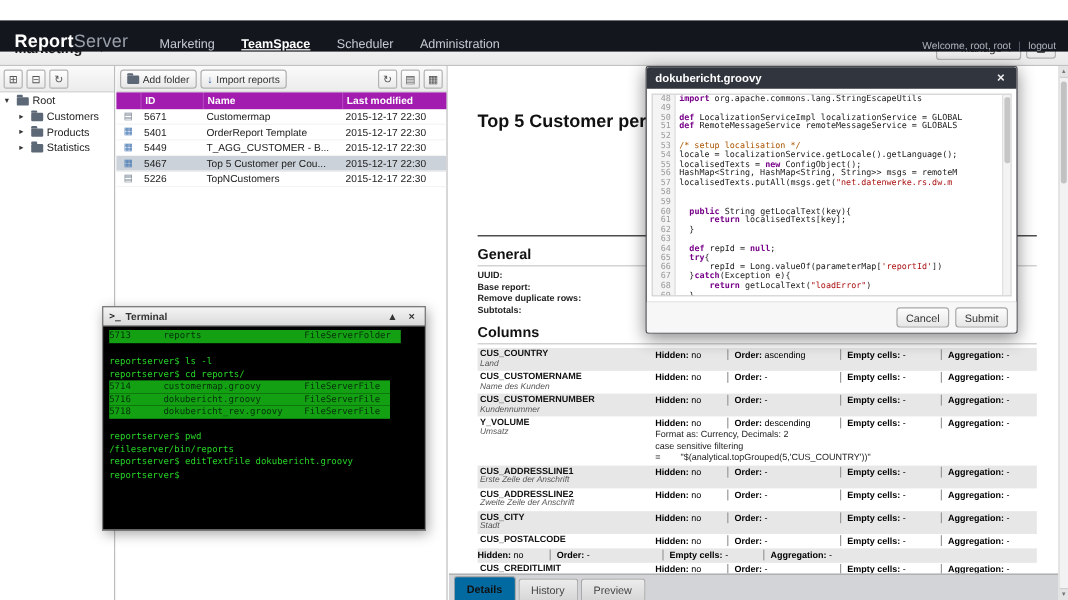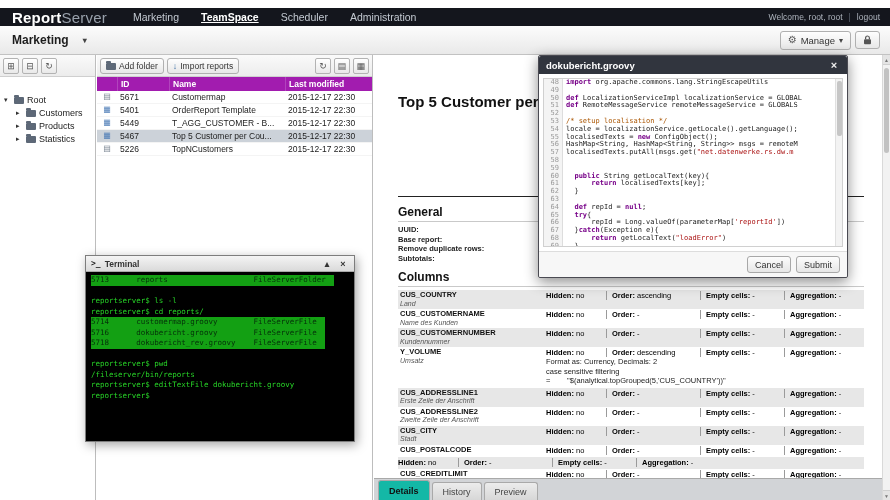--- a/index.html
+++ b/index.html
@@ -1,21 +1,21 @@
 <!DOCTYPE html>
 <html><head>
 <meta charset="utf-8">
 <style>
   *{margin:0;padding:0;box-sizing:border-box;}
   html,body{width:890px;height:500px;}
   body{font-family:"Liberation Sans",sans-serif;background:#fff;overflow:hidden;}
   .app{position:relative;width:890px;height:500px;background:#fff;overflow:hidden;}
 
   
-  .topnav{position:absolute;left:0;top:8px;width:100%;height:18px;background:#14161d;display:flex;align-items:center;z-index:10;}
+  .topnav{position:absolute;left:0;top:17px;width:100%;height:26px;background:#14161d;display:flex;align-items:flex-end;z-index:10;}
   .brand{margin-left:12px;font-size:15px;font-weight:bold;color:#fff;letter-spacing:.2px;cursor:pointer;}
   .brand .light{font-weight:normal;color:#98a0ab;}
   .topmenu{display:flex;margin-left:26px;gap:22px;font-size:10.5px;}
   .topmenu .item{color:#c3c9d1;cursor:pointer;white-space:nowrap;}
   .topmenu .item.active{color:#fff;font-weight:bold;text-decoration:underline;}
   .topnav-right{margin-left:auto;margin-right:10px;font-size:8.5px;color:#aeb4bd;display:flex;gap:6px;align-items:center;}
   .topnav-right .lnk{cursor:pointer;}
   .sep{color:#5c6470;}
 
   
@@ -26,21 +26,21 @@
   .btn{display:inline-flex;align-items:center;gap:4px;background:linear-gradient(#fefefe,#e7e7e7);border:1px solid #b0b0b0;border-radius:3px;font-size:9.5px;color:#333;padding:3px 7px;cursor:pointer;white-space:nowrap;}
   .btn .bicon{font-size:10px;line-height:10px;color:#555;}
 
   
   .mini-toolbar{height:22px;background:linear-gradient(#fafafa,#ececec);border-bottom:1px solid #cfcfcf;display:flex;align-items:center;gap:3px;padding:0 3px;}
   .tool-btn{min-width:16px;height:16px;border:1px solid #b3b3b3;border-radius:2px;background:linear-gradient(#fff,#e9e9e9);font-size:9px;color:#555;display:inline-flex;align-items:center;justify-content:center;cursor:pointer;padding:0 2px;}
   .btn.small{padding:2px 5px;font-size:8.5px;gap:3px;}
   .spacer{flex:1;}
 
   .tree-panel{position:absolute;left:0;top:55px;width:96px;height:445px;background:#fff;border-right:1px solid #bdbdbd;}
-  .tree-items{padding-top:16px;font-size:9px;color:#222;}
+  .tree-items{padding-top:0;font-size:9px;color:#222;}
   .tree-item{display:flex;align-items:center;gap:3px;height:13px;padding-left:4px;cursor:pointer;white-space:nowrap;}
   .tree-item.lvl1{padding-left:16px;}
   .tw{width:7px;font-size:7px;color:#333;flex:0 0 auto;}
   .folder{width:10px;height:7px;background:#5d6877;border-radius:1px;position:relative;flex:0 0 auto;margin-top:1px;}
   .folder::before{content:"";position:absolute;left:0;top:-2px;width:5px;height:2px;background:#5d6877;border-radius:1px 1px 0 0;}
 
   .list-panel{position:absolute;left:97px;top:55px;width:276px;height:445px;background:#fff;border-right:1px solid #bdbdbd;display:flex;flex-direction:column;}
   .imp-icon{color:#3a6ea5;font-weight:bold;font-size:9px;}
   .grid-header{height:14px;background:#a21caf;color:#fff;display:flex;font-size:8.5px;font-weight:bold;align-items:center;flex:0 0 auto;}
   .col-icon{width:20px;flex:0 0 auto;}
@@ -77,21 +77,21 @@
   .acell:first-child{border-left:none;padding-left:0;}
   .acell .k{font-weight:bold;}
   .a-hidden{width:60px;flex:0 0 auto;}
   .a-order{width:94px;flex:0 0 auto;}
   .a-empty{width:84px;flex:0 0 auto;}
   .a-agg{flex:1;}
   .extra{font-size:7.5px;line-height:8.5px;color:#222;margin-top:1px;white-space:pre;}
   .extra:empty{display:none;margin:0;}
   .detail-tabs{position:absolute;left:0;bottom:0;width:100%;height:22px;background:#d2d4d7;border-top:1px solid #a9a9a9;display:flex;align-items:flex-end;padding-left:4px;gap:2px;}
   .dtab{height:18px;padding:0 10px;display:flex;align-items:center;font-size:9px;color:#444;background:linear-gradient(#ececec,#d7d7d7);border:1px solid #a9a9a9;border-bottom:none;border-radius:3px 3px 0 0;cursor:pointer;}
-  .dtab.active{background:#14b8a6;font-weight:bold;color:#111;height:20px;}
+  .dtab.active{background:#0369a1;font-weight:bold;color:#111;height:20px;}
 
   
   .page-scrollbar{position:absolute;right:0;top:55px;width:8px;height:445px;background:#f2f2f2;border-left:1px solid #d9d9d9;z-index:8;}
   .sb-arrow{height:10px;width:100%;font-size:5px;color:#777;display:flex;align-items:center;justify-content:center;background:#e4e4e4;border-bottom:1px solid #cfcfcf;cursor:pointer;}
   .sb-arrow.down{position:absolute;bottom:0;border-top:1px solid #cfcfcf;border-bottom:none;}
   .sb-thumb{position:absolute;top:13px;left:1px;width:5px;height:85px;background:#c2c2c2;border-radius:3px;cursor:grab;}
 
   
   .terminal{position:absolute;left:85px;top:255px;width:270px;height:187px;border:1px solid #7d7d7d;box-shadow:2px 3px 10px rgba(0,0,0,.35);display:flex;flex-direction:column;background:#000;z-index:40;}
   .term-titlebar{height:16px;flex:0 0 auto;background:linear-gradient(#f4f4f4,#dadada);border-bottom:1px solid #a9a9a9;display:flex;align-items:center;font-size:8.5px;font-weight:bold;color:#333;padding:0 5px;gap:4px;}

